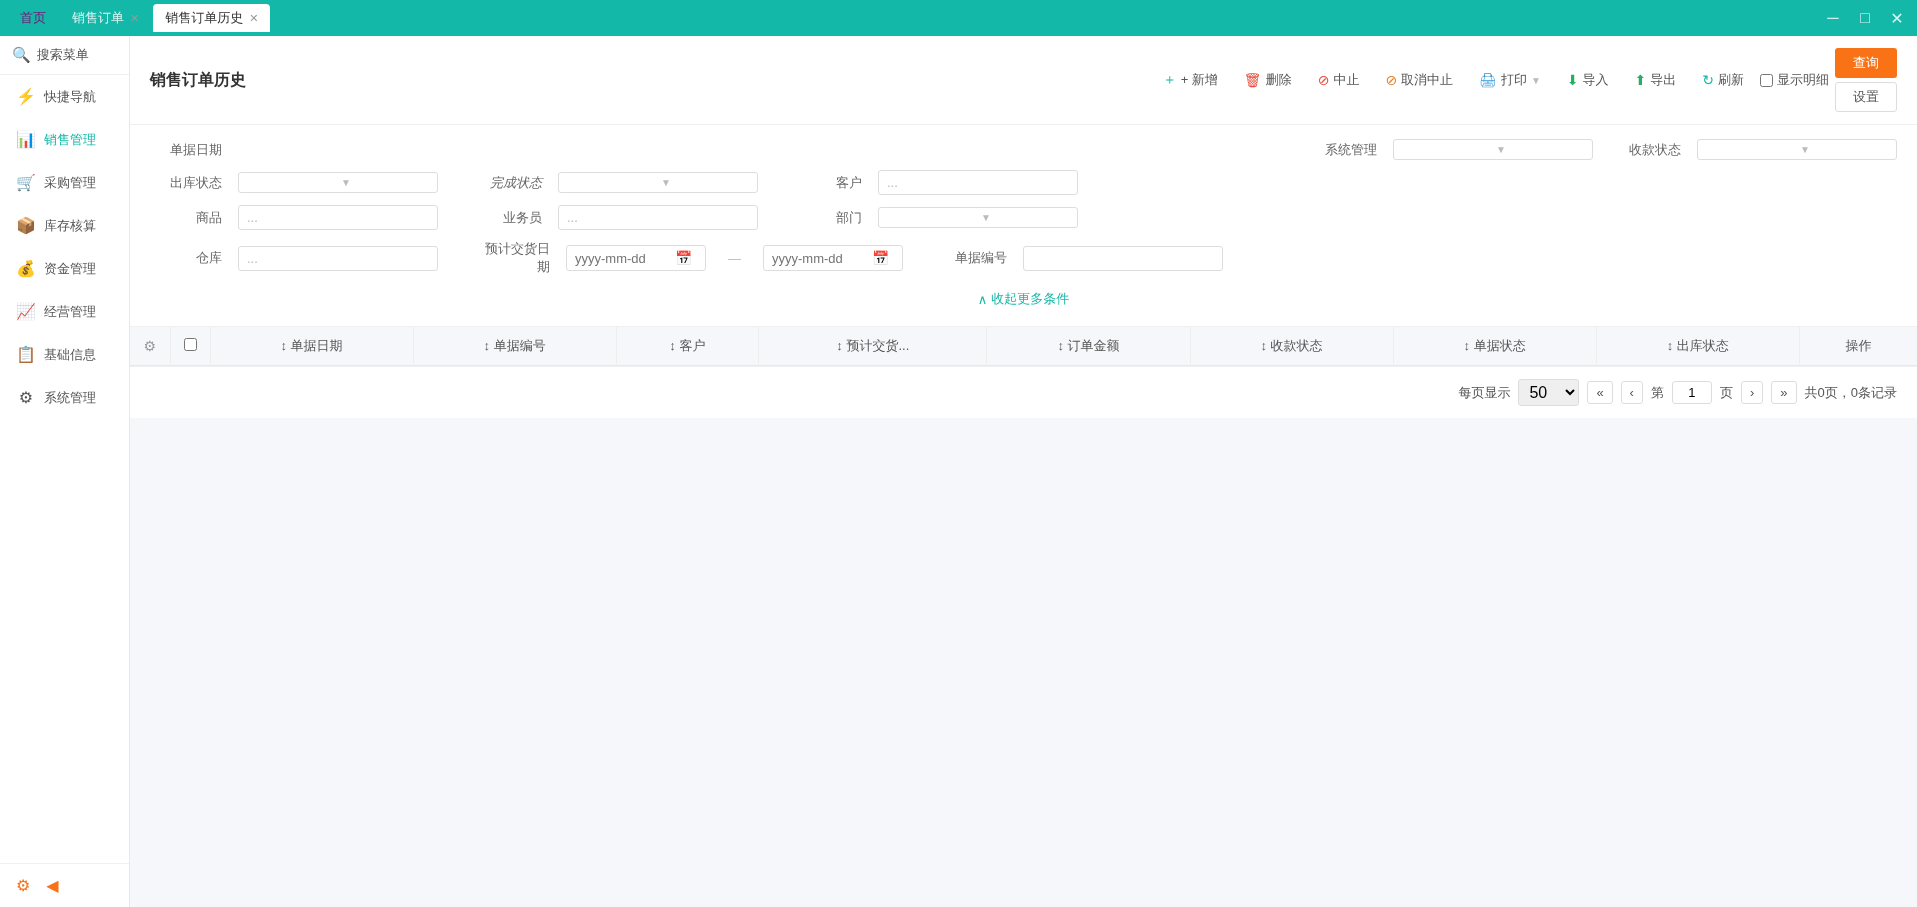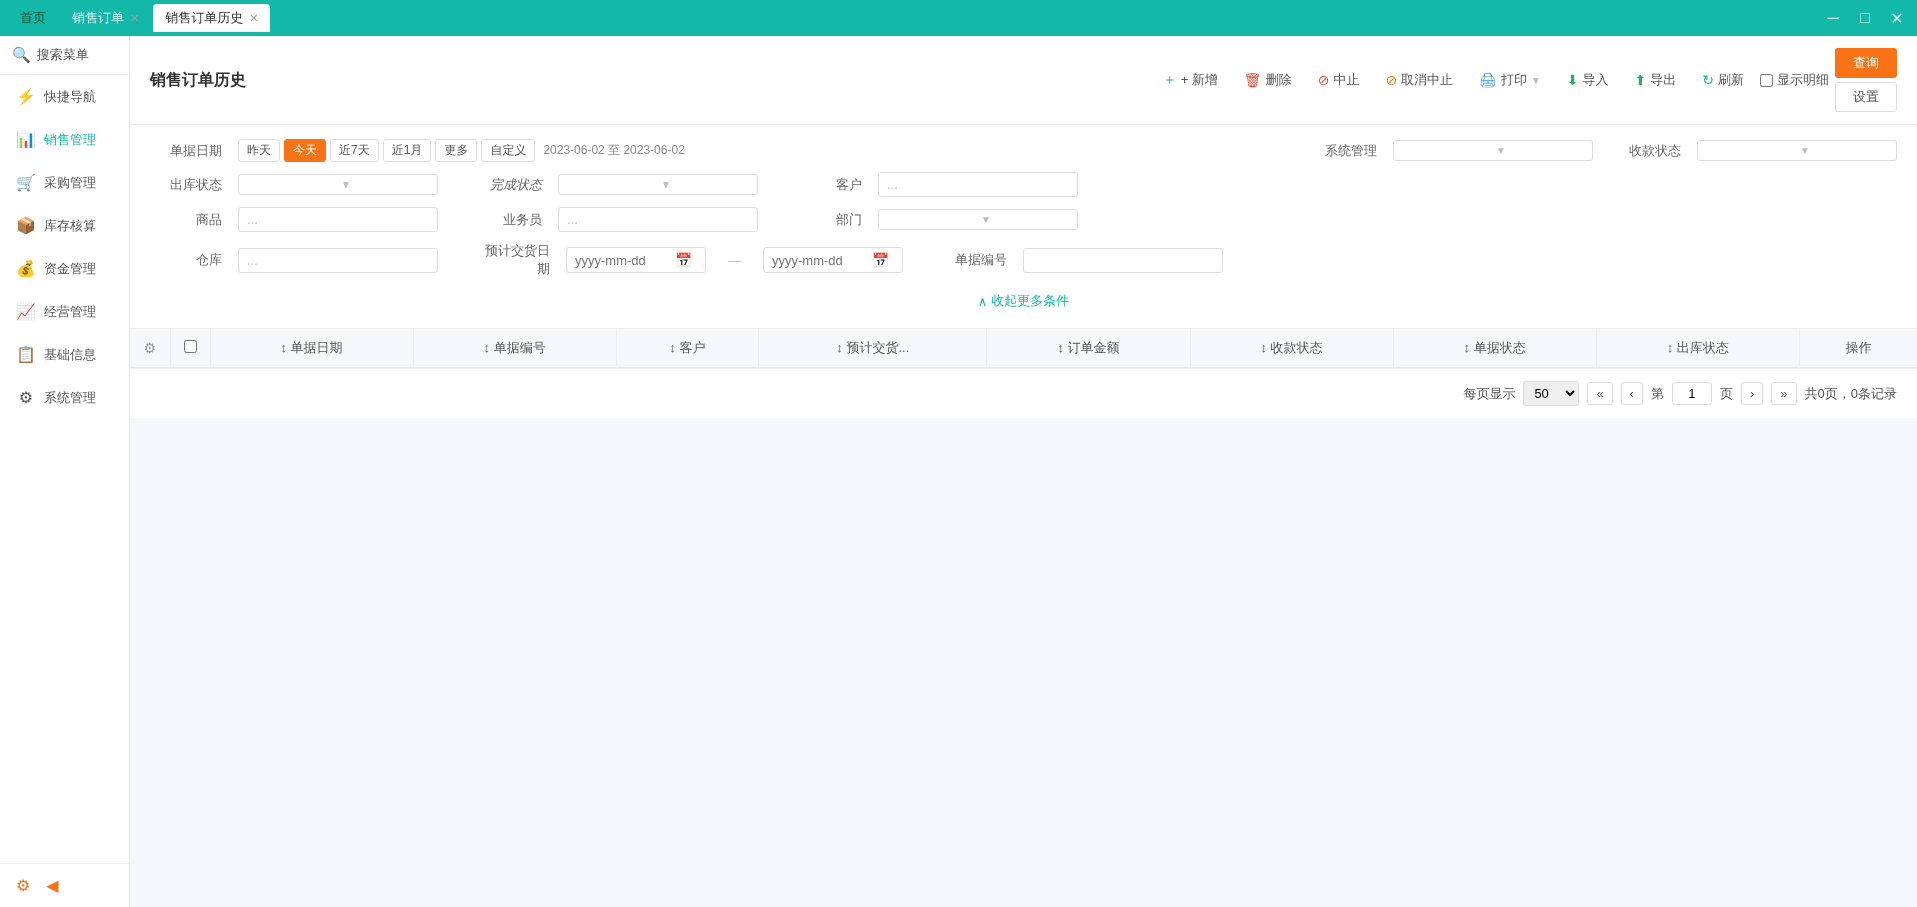--- a/index.html
+++ b/index.html
@@ -1,21 +1,21 @@
 <!DOCTYPE html>
 <html><head>
   <meta charset="utf-8">
   <style>
     * { box-sizing: border-box; margin: 0; padding: 0; }
     body { font-family: "Microsoft YaHei", "PingFang SC", sans-serif; font-size: 13px; background: #f5f5f5; color: #333; display: flex; flex-direction: column; height: 100vh; overflow: hidden; }
 
     
     .top-bar { height: 36px; background: #13b8a8; display: flex; align-items: center; padding: 0 8px; flex-shrink: 0; }
     .tab-item { display: flex; align-items: center; height: 28px; padding: 0 12px; border-radius: 4px 4px 0 0; font-size: 13px; cursor: pointer; color: rgba(255,255,255,0.85); margin-right: 2px; }
-    .tab-item.home { color: #14532d; background: transparent; }
+    .tab-item.home { color: #701a75; background: transparent; }
     .tab-item.active { background: white; color: #333; }
     .tab-item .close-btn { margin-left: 6px; font-size: 11px; color: #999; cursor: pointer; }
     .top-bar-right { margin-left: auto; display: flex; align-items: center; gap: 8px; }
     .top-bar-right .icon-btn { color: rgba(255,255,255,0.85); cursor: pointer; font-size: 16px; width: 24px; height: 24px; display: flex; align-items: center; justify-content: center; }
 
     
     .main-layout { display: flex; flex: 1; overflow: hidden; }
 
     
     .sidebar { width: 130px; background: white; border-right: 1px solid #e8e8e8; display: flex; flex-direction: column; flex-shrink: 0; }
@@ -78,21 +78,21 @@
     .th-checkbox { width: 40px; text-align: center; }
     .table-settings-icon { color: #999; cursor: pointer; font-size: 14px; }
 
     
     .empty-state { display: flex; flex-direction: column; align-items: center; justify-content: center; padding: 80px 0; }
     .empty-icon { width: 100px; height: 100px; margin-bottom: 16px; position: relative; }
     .empty-text { color: #bbb; font-size: 14px; }
 
     
     .pagination-bar { background: white; border-top: 1px solid #f0f0f0; padding: 12px 20px; display: flex; align-items: center; justify-content: flex-end; gap: 8px; font-size: 13px; color: #555; }
-    .page-size-select { border: 1px solid #ddd; border-radius: 3px; padding: 3px 6px; font-size: 13px; }
+    .page-size-select { border: 1px solid #ddd; border-radius: 3px; padding: 3px 6px; font-size: 16px; }
     .page-nav-btn { padding: 3px 8px; border: 1px solid #ddd; border-radius: 3px; cursor: pointer; background: white; color: #555; font-size: 13px; }
     .page-nav-btn:disabled { color: #ccc; cursor: not-allowed; }
     .page-input { width: 40px; border: 1px solid #ddd; border-radius: 3px; padding: 3px 6px; text-align: center; font-size: 13px; }
 
     
     .content-wrapper { display: flex; flex-direction: column; height: 100%; }
 
     
     .search-bar { display: flex; align-items: center; padding: 10px 12px; gap: 6px; border-bottom: 1px solid #f0f0f0; color: #555; cursor: pointer; }
     .search-bar .s-icon { font-size: 15px; color: #555; }
@@ -212,29 +212,20 @@
             <button class="btn-query">查询</button>
             <button class="btn-settings">设置</button>
           </div>
         </div>
       </div>
 
       <div class="filter-area">
 
         <div class="filter-row">
           <span class="filter-label">单据日期</span>
-          <div class="filter-date-btns">
-            <button class="date-btn">昨天</button>
-            <button class="date-btn active">今天</button>
-            <button class="date-btn">近7天</button>
-            <button class="date-btn">近1月</button>
-            <button class="date-btn">更多</button>
-            <button class="date-btn">自定义</button>
-            <span class="date-range">2023-06-02 至 2023-06-02</span>
-          </div>
           <div style="margin-left: auto; display:flex; align-items:center; gap:16px;">
             <span class="filter-label">系统管理</span>
             <div class="filter-select" style="min-width:200px;">
               <span></span>
               <span class="arrow">▼</span>
             </div>
             <span class="filter-label">收款状态</span>
             <div class="filter-select" style="min-width:200px;">
               <span></span>
               <span class="arrow">▼</span>

